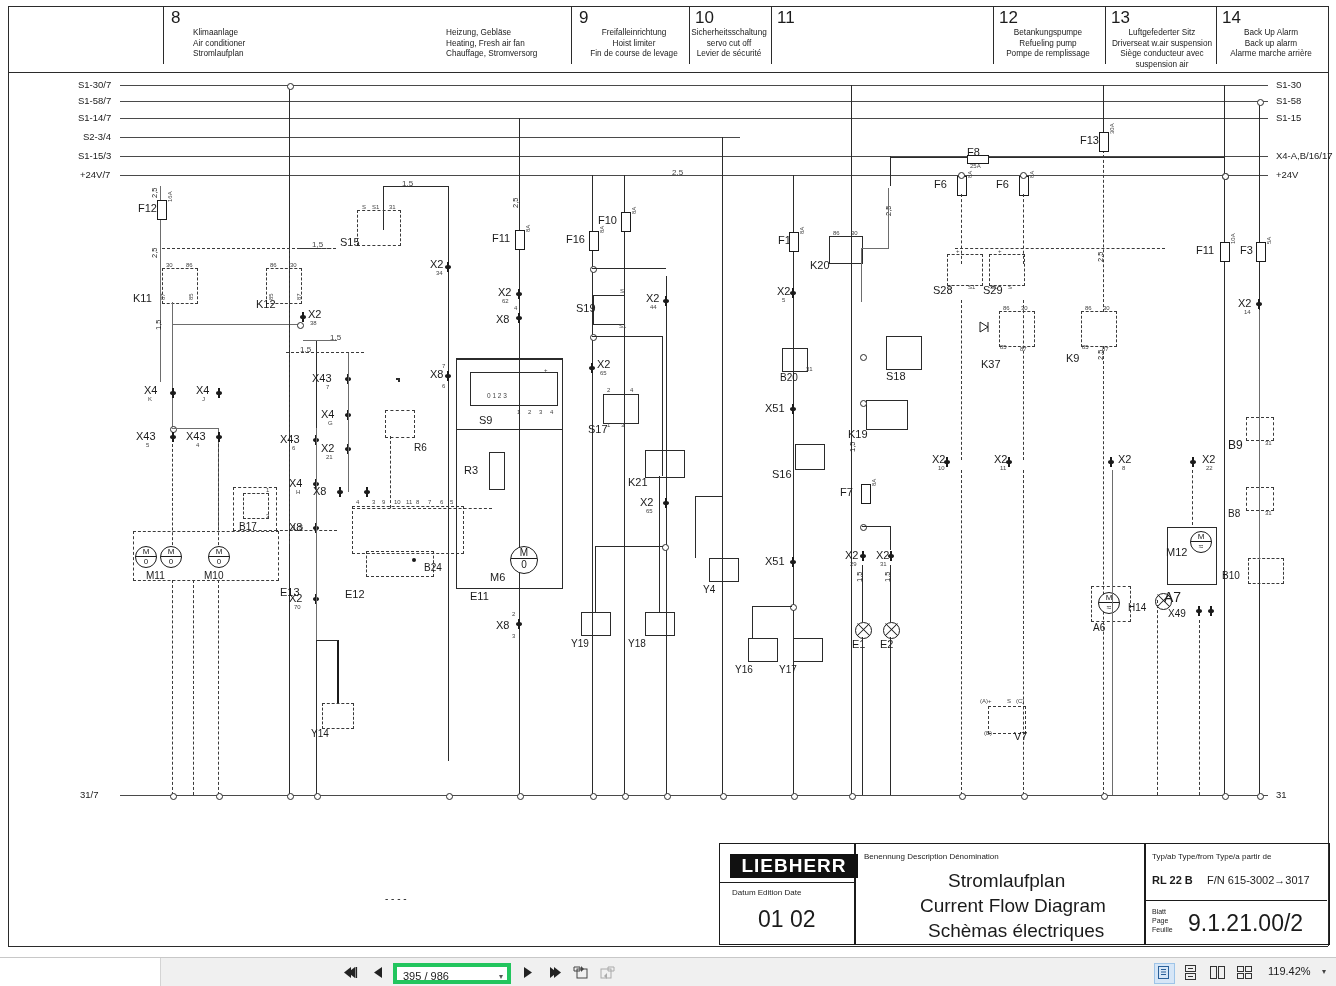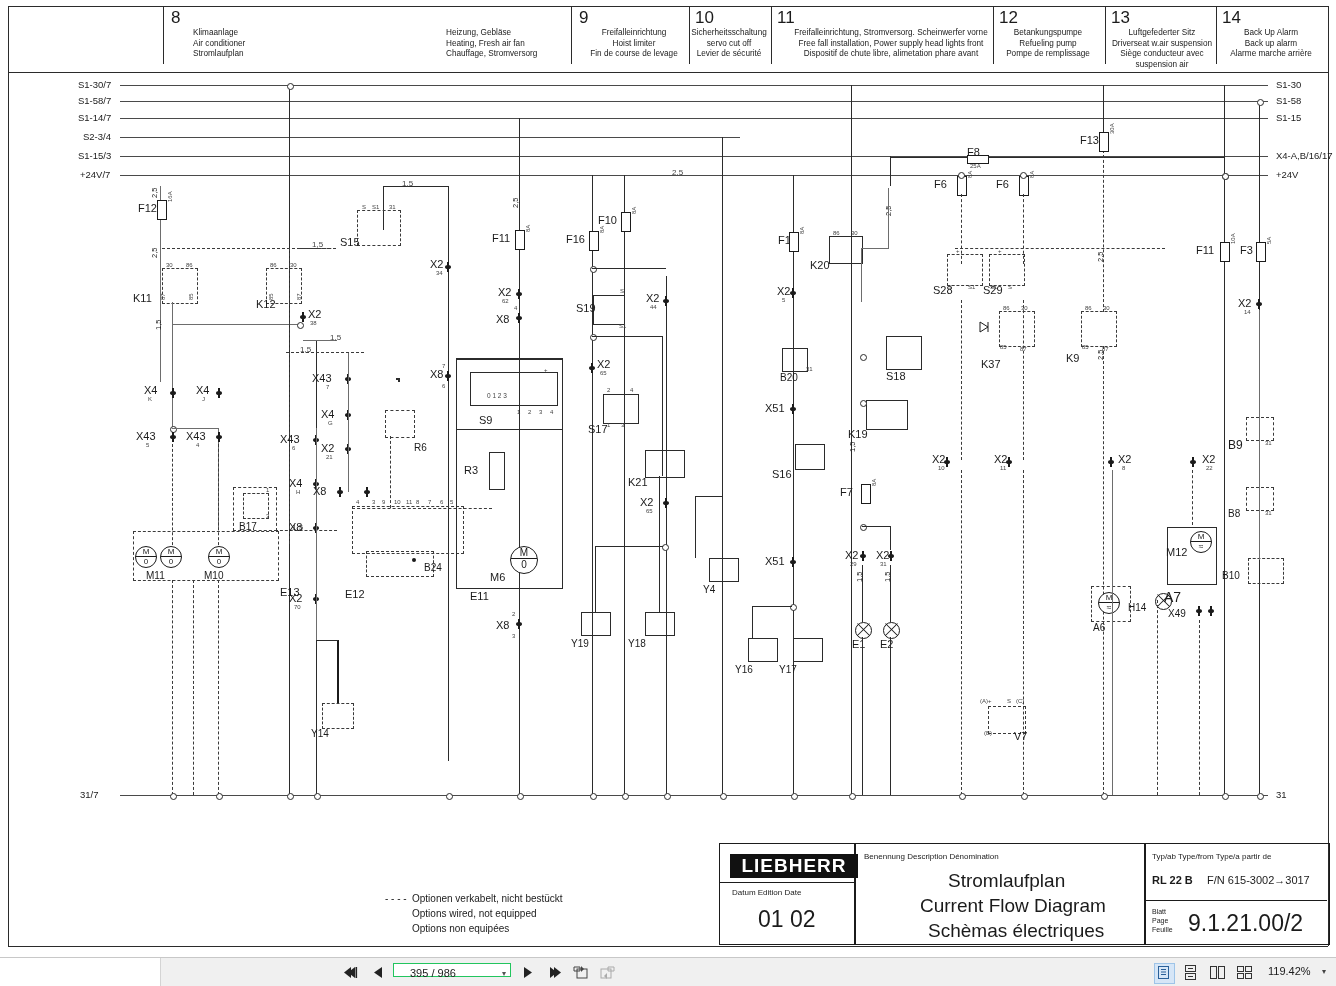--- a/index.html
+++ b/index.html
@@ -62,22 +62,22 @@
   .tb-m{position:absolute;font-size:19px;color:#1b1b1b;white-space:nowrap;}
   .tb-big{position:absolute;font-size:23px;color:#1b1b1b;white-space:nowrap;}
 
   
   .lg{position:absolute;font-size:10px;color:#1b1b1b;white-space:nowrap;line-height:15px;}
 
   
   #toolbar{position:absolute;left:0;top:957px;width:1336px;height:29px;background:#f0f0f0;border-top:1px solid #c8c8c8;}
   #tb-left-pad{position:absolute;left:0;top:0;width:160px;height:29px;background:#fff;border-right:1px solid #d4d4d4;}
   .tbtn{position:absolute;top:6px;height:17px;cursor:pointer;}
-  .pagebox{position:absolute;left:393px;top:5px;width:118px;height:14px;border:1px solid #22c55e;background:#fff;
-          font-size:11px;color:#1b1b1b;padding-left:16px;line-height:19px;box-sizing:border-box;}
+  .pagebox{position:absolute;left:393px;top:5px;width:118px;height:21px;border:4px solid #22c55e;background:#fff;
+          font-size:11px;color:#1b1b1b;padding-left:6px;line-height:19px;box-sizing:border-box;}
   .pagebox .cv{position:absolute;right:4px;top:0;color:#555;font-size:8px;}
   .zoomtxt{position:absolute;left:1268px;top:7px;font-size:11px;color:#1b1b1b;}
   .vmode{position:absolute;top:5px;width:19px;height:19px;border:1px solid transparent;}
   .vmode.sel{background:#d6e6f7;border:1px solid #9ec4e8;}
 </style>
 </head>
 <body>
 
 <div id="page">
 
@@ -111,25 +111,20 @@
     <div class="hdr-sep" style="left:681px"></div>
     <div class="hdr-num" style="left:687px">10</div>
     <div class="hdr-lbl" style="left:679px;width:84px">
       <div>Sicherheitsschaltung</div>
       <div>servo cut off</div>
       <div>Levier de sécurité</div>
     </div>
 
     <div class="hdr-sep" style="left:763px"></div>
     <div class="hdr-num" style="left:769px">11</div>
-    <div class="hdr-lbl" style="left:767px;width:232px">
-      <div>Freifalleinrichtung, Stromversorg. Scheinwerfer vorne</div>
-      <div>Free fall installation, Power supply head lights front</div>
-      <div>Dispositif de chute libre, alimetation phare avant</div>
-    </div>
 
     <div class="hdr-sep" style="left:985px"></div>
     <div class="hdr-num" style="left:991px">12</div>
     <div class="hdr-lbl" style="left:985px;width:110px">
       <div>Betankungspumpe</div>
       <div>Refueling pump</div>
       <div>Pompe de remplissage</div>
     </div>
 
     <div class="hdr-sep" style="left:1097px"></div>
@@ -656,25 +651,20 @@
   <div class="node" style="left:1222px;top:793px"></div>
   <div class="node" style="left:1257px;top:793px"></div>
 
   <div class="node" style="left:287px;top:83px"></div>
   <div class="node" style="left:1257px;top:99px"></div>
   <div class="node" style="left:1222px;top:173px"></div>
 
   <div class="cs" style="left:672px;top:168px;font-size:8px">2,5</div>
 
   <div class="lg" style="left:385px;top:891px;color:#1b1b1b">- - - -</div>
-  <div class="lg" style="left:412px;top:891px">
-    <div>Optionen verkabelt, nicht bestückt</div>
-    <div>Options wired, not equipped</div>
-    <div>Options non equipées</div>
-  </div>
 
   <div id="tb">
     <div class="vsep" style="left:134px"></div>
     <div class="vsep" style="left:424px"></div>
     <div class="hsep" style="left:0;top:38px;width:134px"></div>
     <div class="hsep" style="left:424px;top:56px;width:183px"></div>
 
     <div id="logo">LIEBHERR</div>
     <div class="tb-s" style="left:12px;top:44px">Datum  Edition  Date</div>
     <div class="tb-big" style="left:38px;top:62px">01 02</div>

